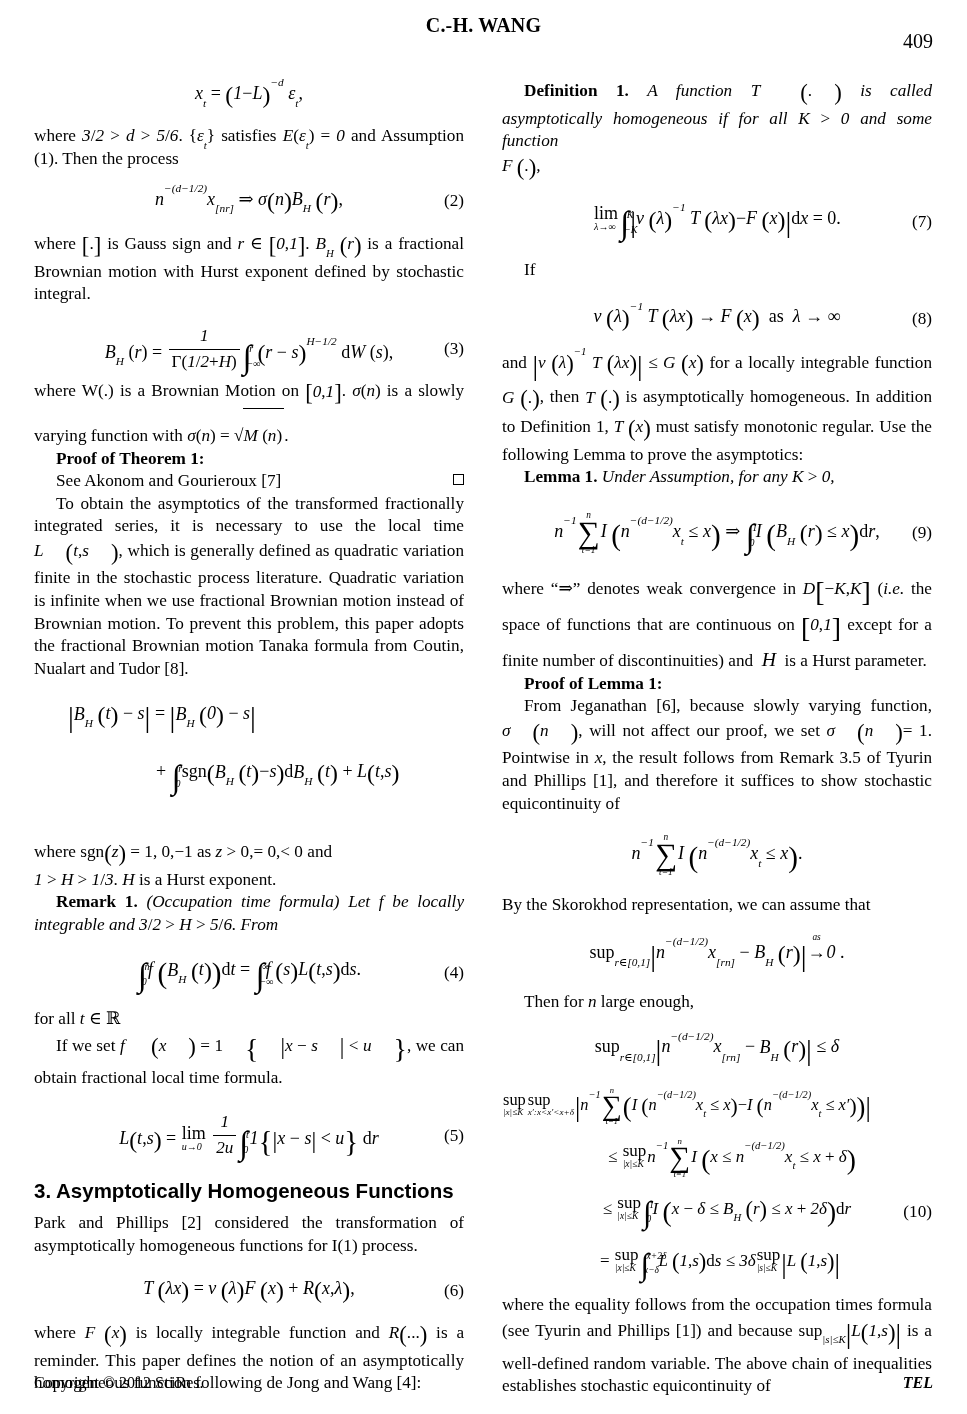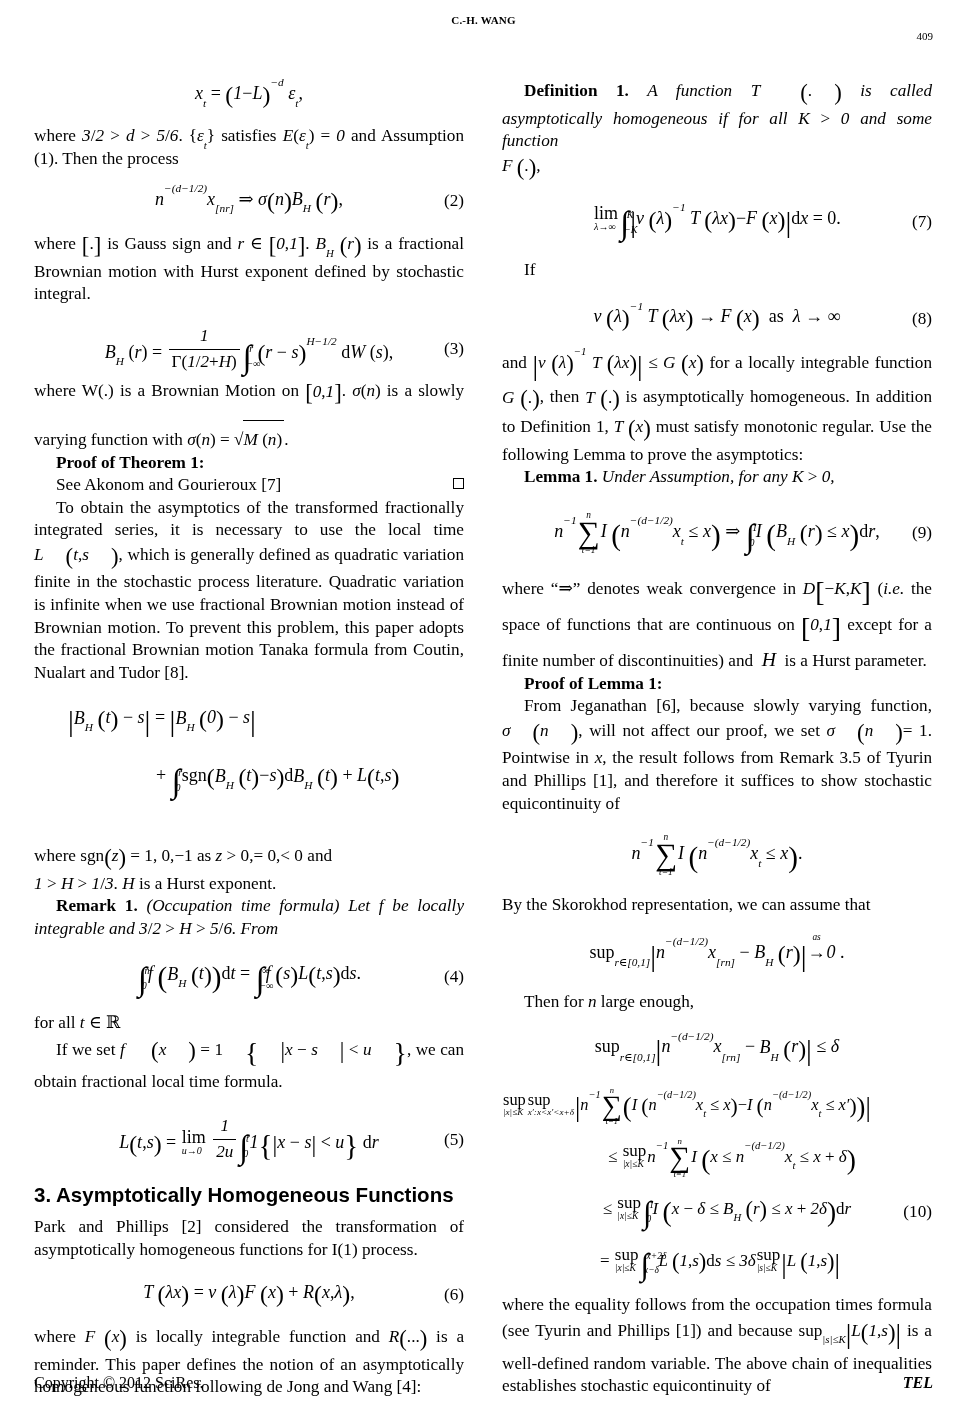--- a/index.html
+++ b/index.html
@@ -18,21 +18,21 @@
     box-sizing: border-box;
     padding: 14px 34px 0 34px;
     overflow: hidden;
     background: #fff;
   }
 
   
   .running-head {
     position: relative;
     height: 26px;
-    font-size: 11px;
+    font-size: 20px;
   }
   .running-head .rh-title {
     position: absolute;
     left: 0; right: 0;
     text-align: center;
     font-weight: 600;
     letter-spacing: .2px;
   }
   .running-head .rh-page {
     position: absolute;
@@ -171,23 +171,22 @@
   }
   .underop .op { display: block; font-style: normal; line-height: 1; }
   .underop .un { display: block; font-size: .56em; line-height: 1.05; font-style: italic; white-space: nowrap; }
 
   
   .tall { font-size: 1.32em; font-style: normal; display: inline-block; vertical-align: -0.16em; }
   .tall2 { font-size: 1.62em; font-style: normal; display: inline-block; vertical-align: -0.26em; }
   .sqrt {
     display: inline-block;
     border-top: 1.2px solid #000;
-    padding: 8px 2px 0 1px;
+    padding: 16px 2px 0 1px;
     margin-left: -1px;
-    margin-top: 12px;
   }
   .arrow-as {
     display: inline-block;
     position: relative;
     font-style: normal;
     margin: 0 1px;
   }
   .arrow-as .lbl {
     position: absolute;
     top: -0.82em;

